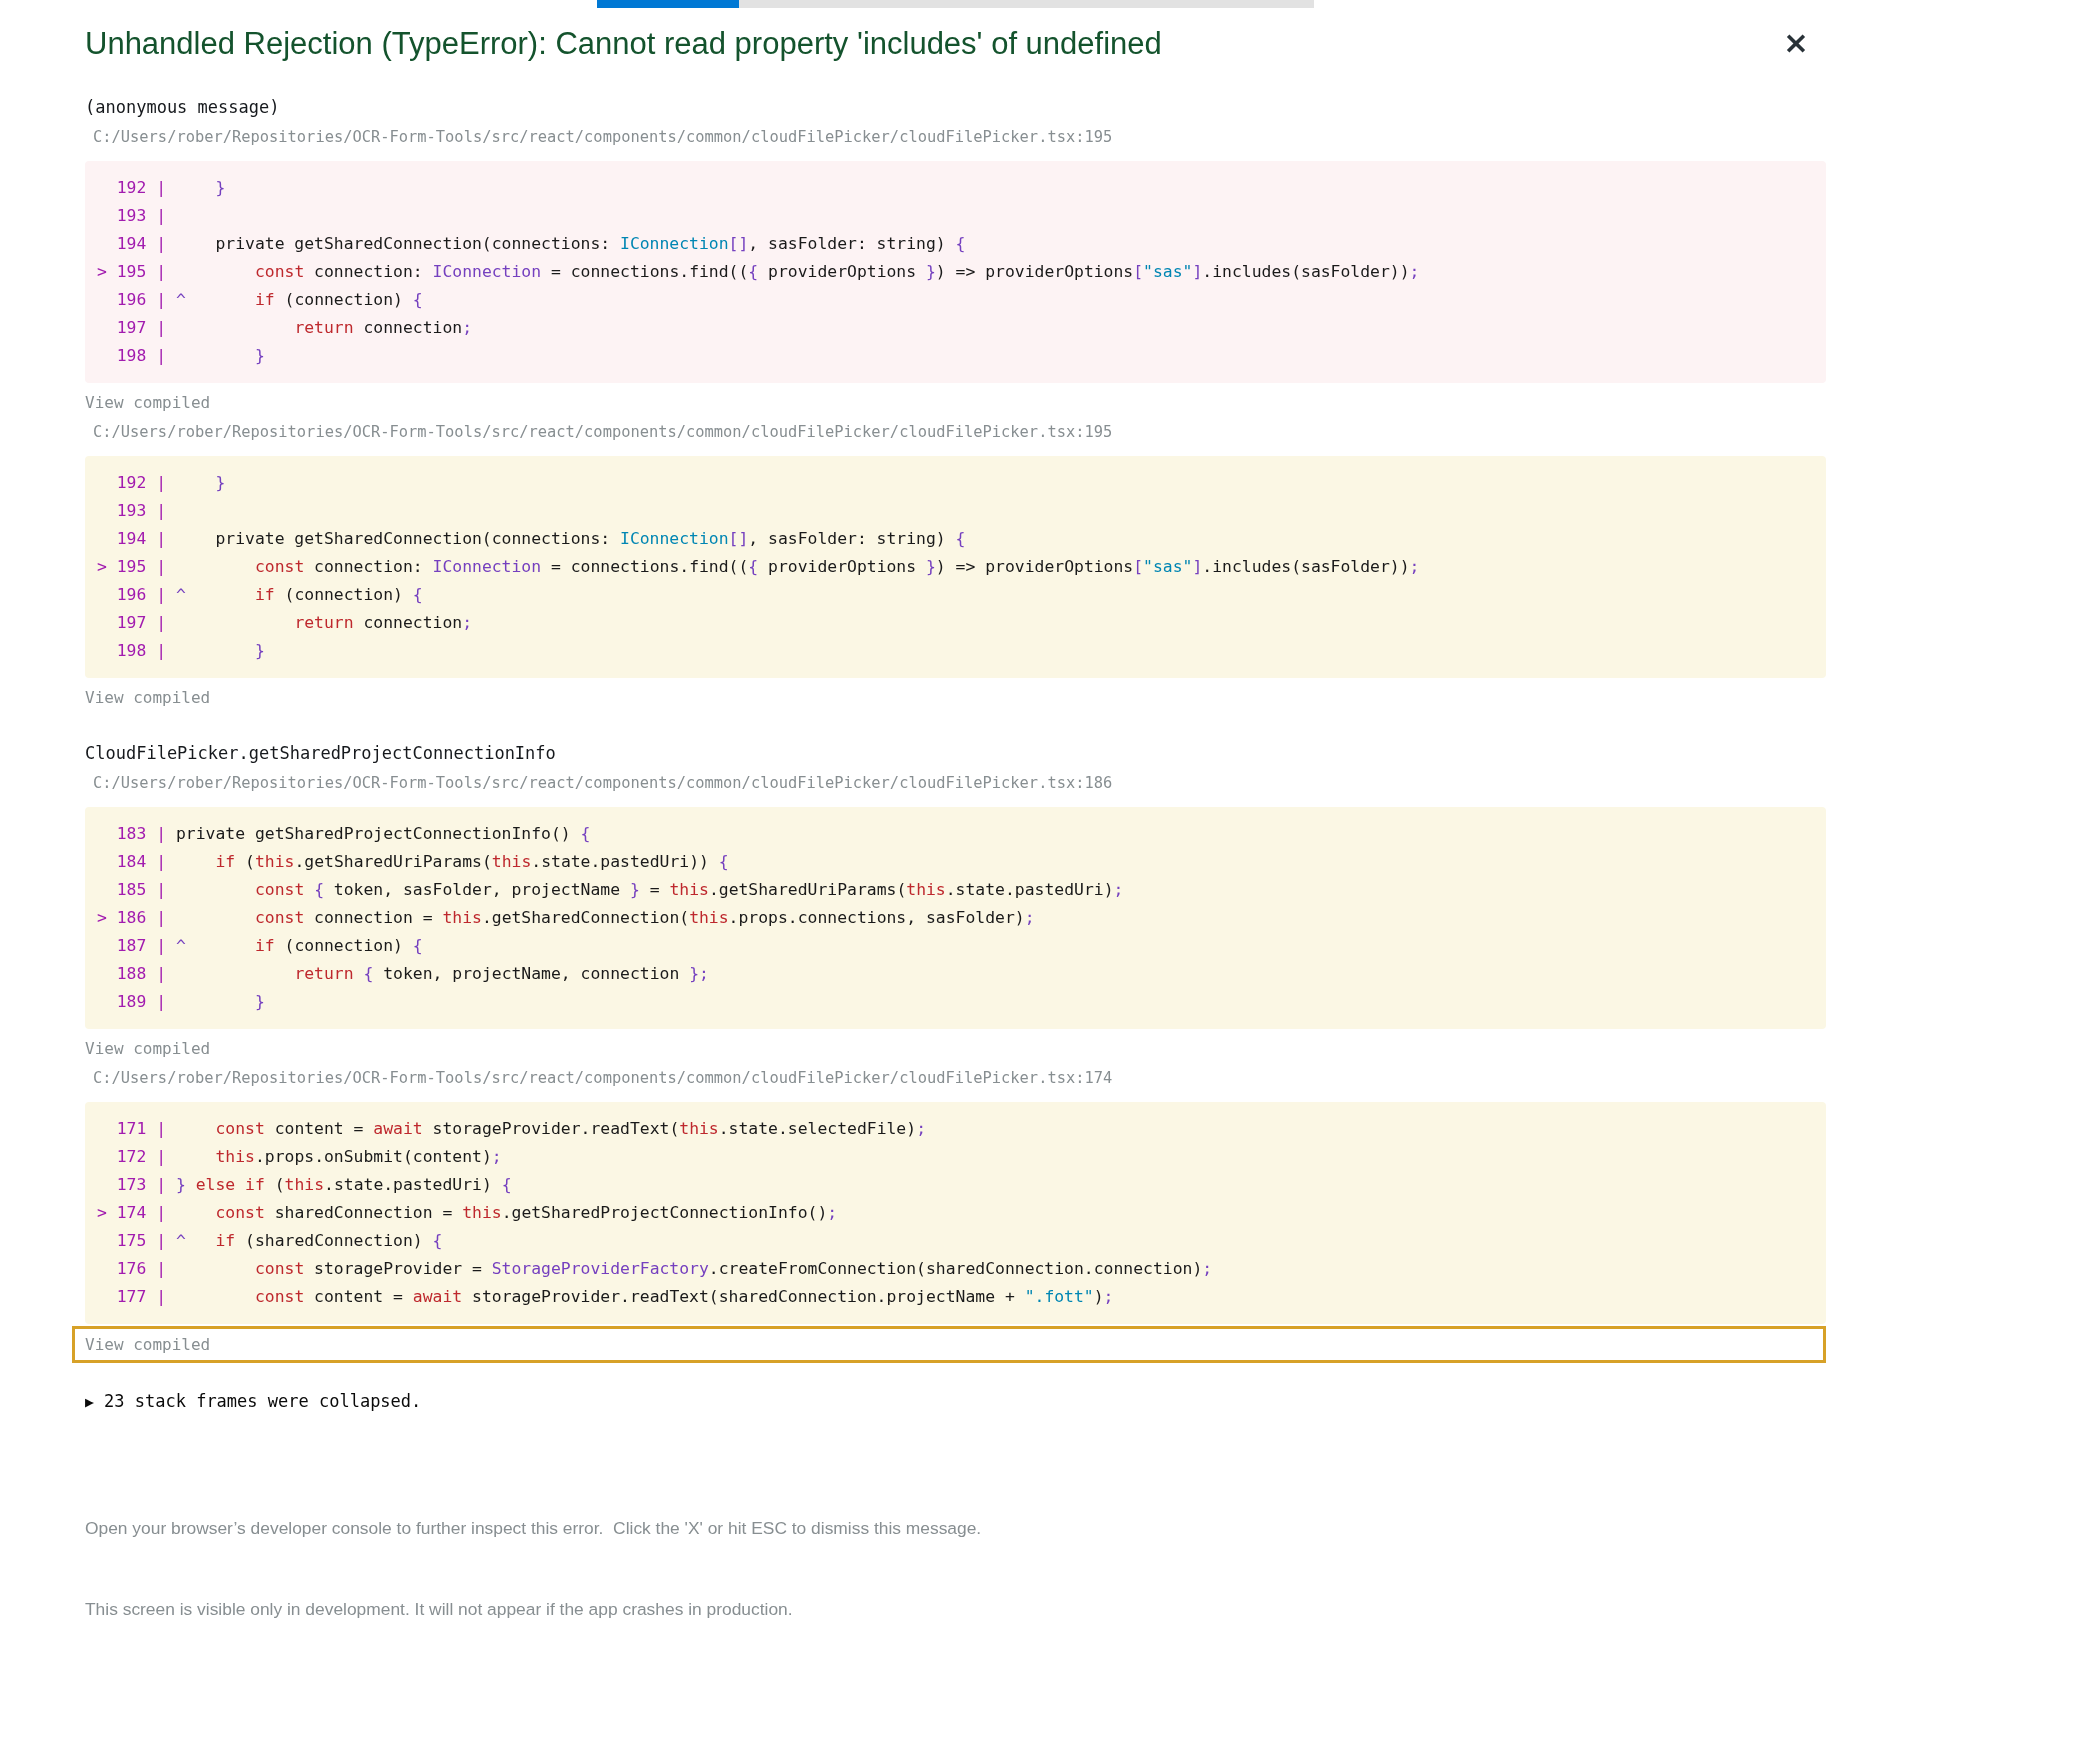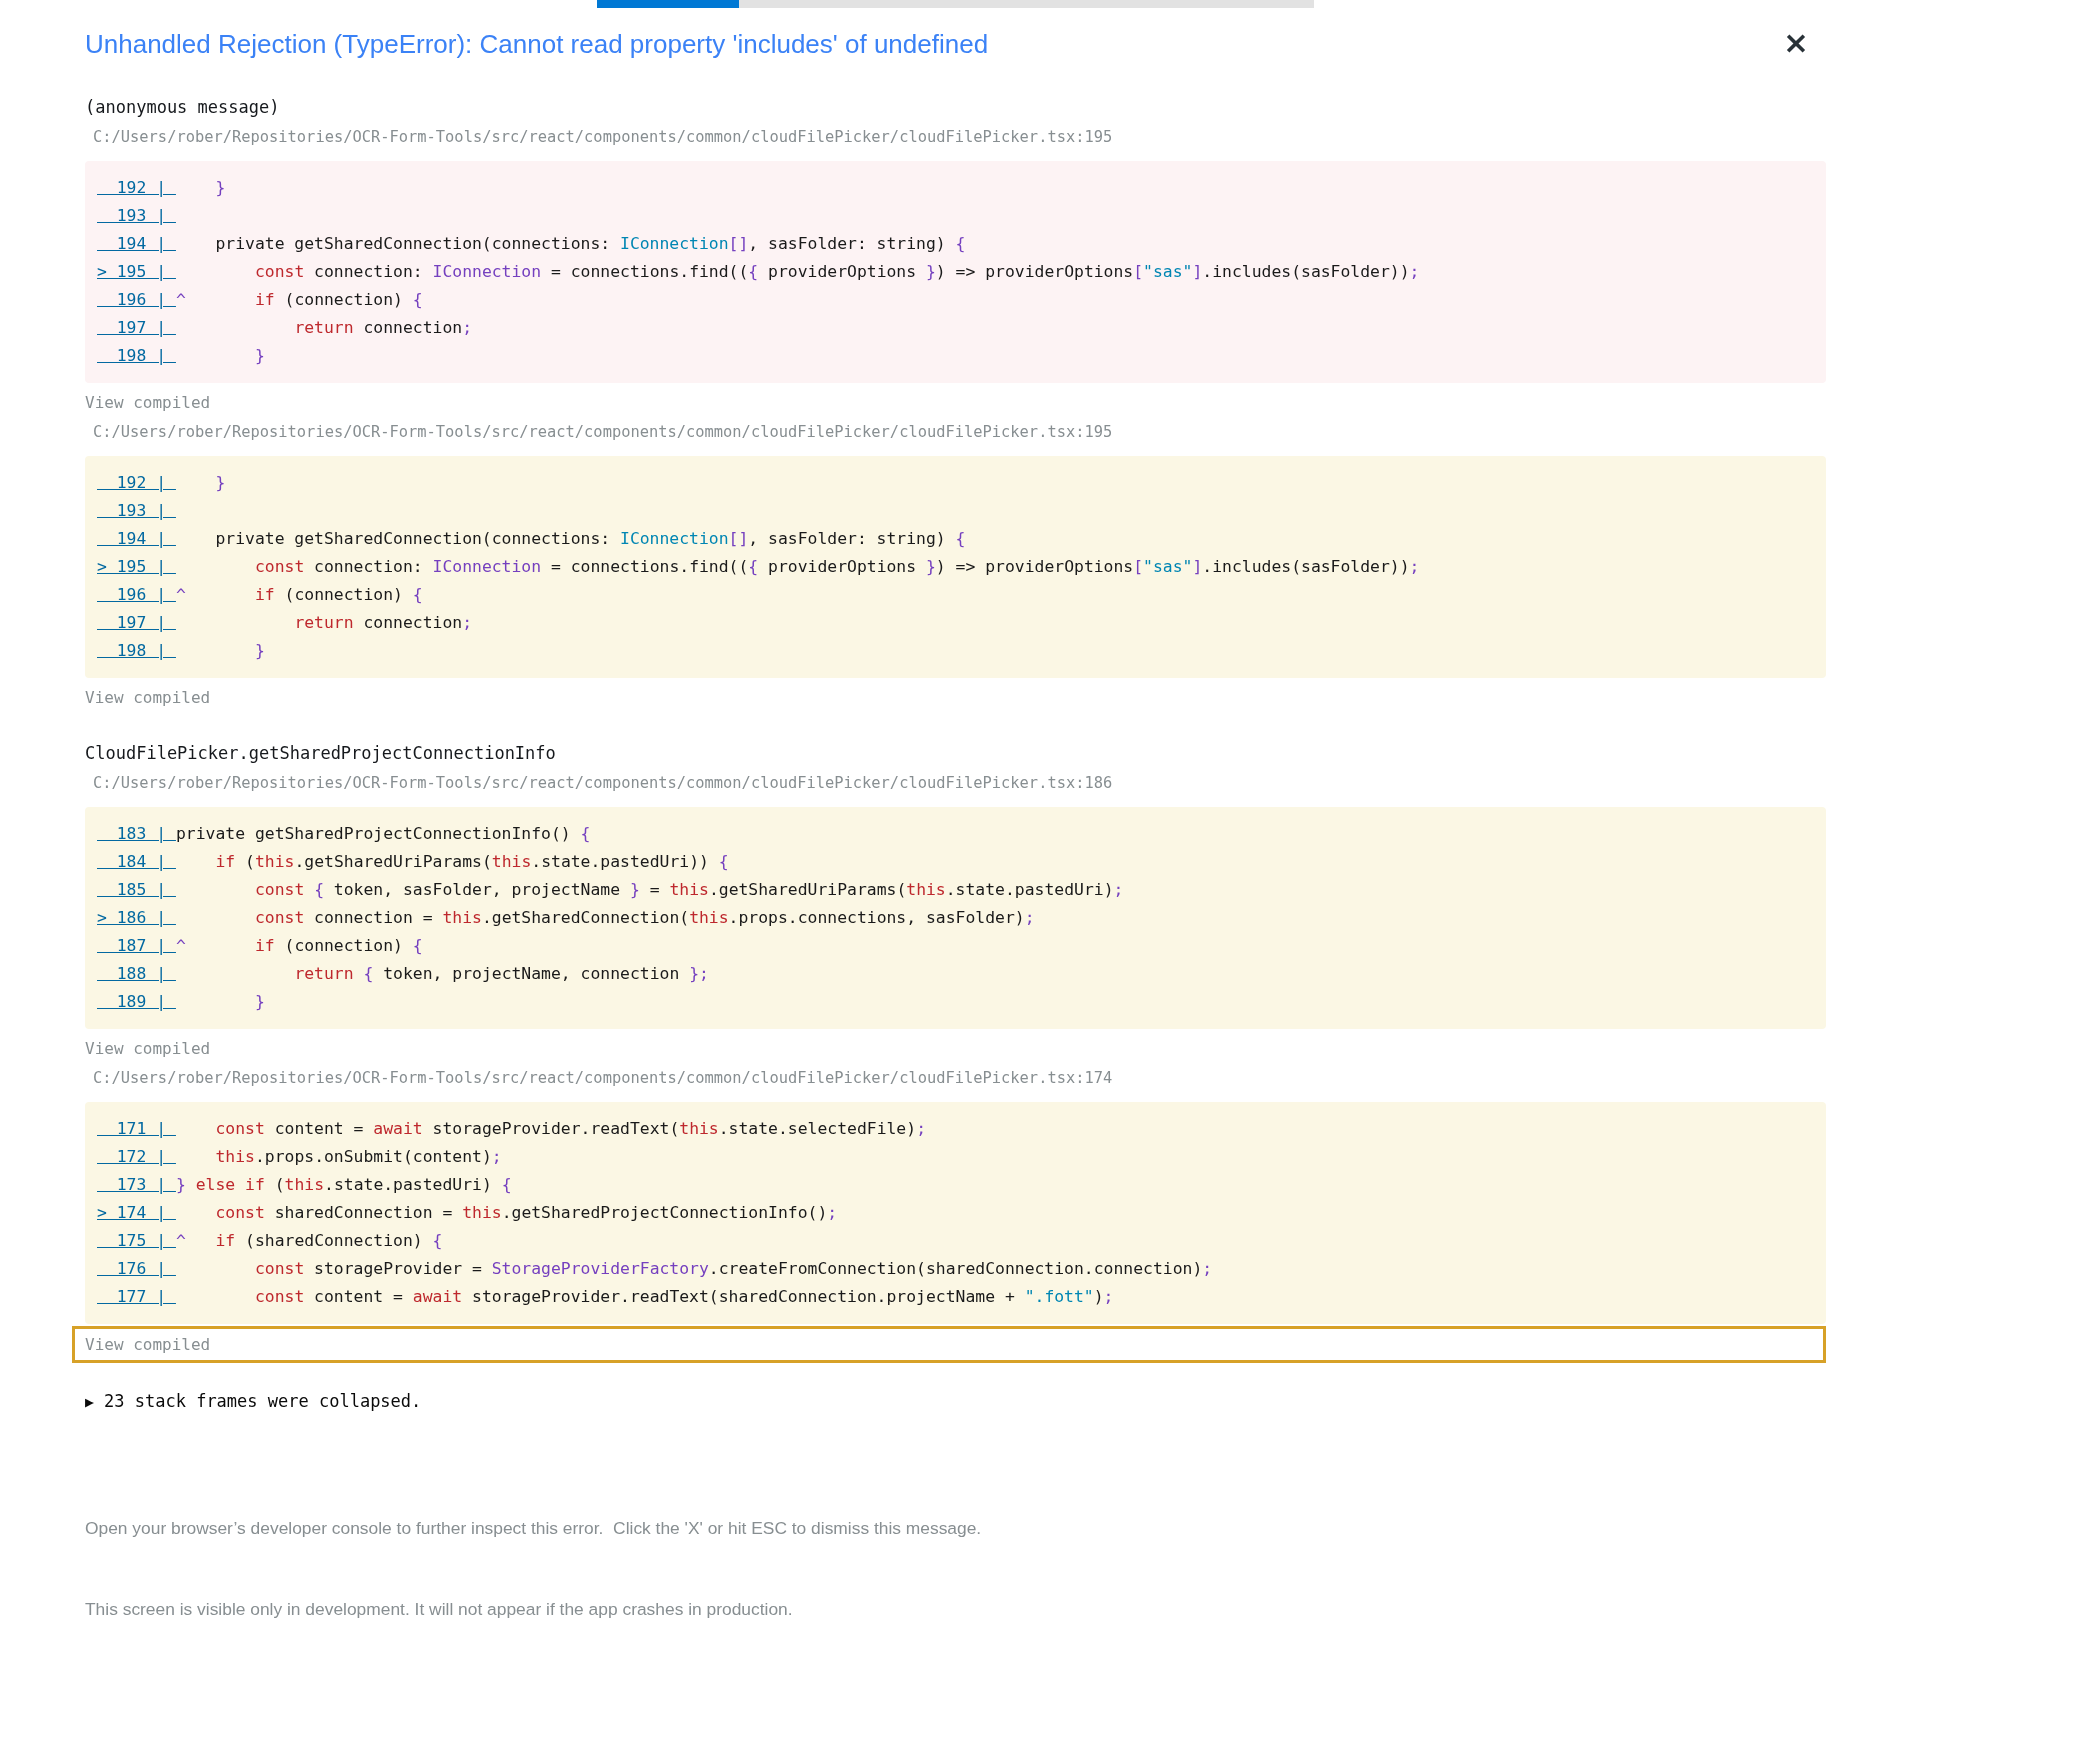--- a/index.html
+++ b/index.html
@@ -8,40 +8,40 @@
     font-family:"Liberation Sans", sans-serif; overflow:hidden;
   }
   
   .topbar { position:absolute; top:0; height:8px; }
   .topbar.blue { left:597px; width:142px; background:#0078d4; }
   .topbar.gray { left:739px; width:575px; background:#e2e2e2; }
 
   .overlay { position:absolute; left:85px; top:0; width:1741px; }
 
   .title {
-    margin:27px 0 16px 0; font-size:26px; font-weight:400; color:#3b82f6;
+    margin:27px 0 16px 0; font-size:31px; font-weight:400; color:#14532d;
     font-family:"Liberation Sans", sans-serif; line-height:34px;
   }
   .close-btn {
     position:absolute; top:24px; right:12px; width:36px; height:36px;
     font-size:31px; line-height:36px; text-align:center; color:#293238;
     cursor:pointer; font-weight:700; font-family:"DejaVu Sans", sans-serif;
   }
 
   .fn   { margin:36px 0 0 0; font:17px "DejaVu Sans Mono", monospace; color:#16191d; }
   .path { margin:11px 0 0 8px; font:15.4px "DejaVu Sans Mono", monospace; color:#878e91; }
 
   pre.code {
     margin:15px 0 0 0; padding:13px 0 13px 12px; border-radius:4px;
     font:16.4px "DejaVu Sans Mono", monospace; white-space:pre; overflow:hidden;
   }
   pre.code.error  { background:#fdf3f4; }
   pre.code.warn   { background:#fbf7e4; }
   .cl { height:28px; line-height:28px; }
-  .ln   { color:#0369a1;text-decoration:underline; }
+  .ln   { color:#a21caf; }
   .tk-t { color:#1a1a1a; }
   .tk-k { color:#be282d; }
   .tk-b { color:#0086b3; }
   .tk-p { color:#7540bf; }
 
   .view-wrap { margin:10px 0 0 0; }
   .view-wrap.focused {
     margin:2px 0 0 -13px; border:3px solid #d7a128; padding:6px 10px;
   }
   .view { font:16px "DejaVu Sans Mono", monospace; color:#878e91; cursor:pointer; text-decoration:none; display:inline-block; }

